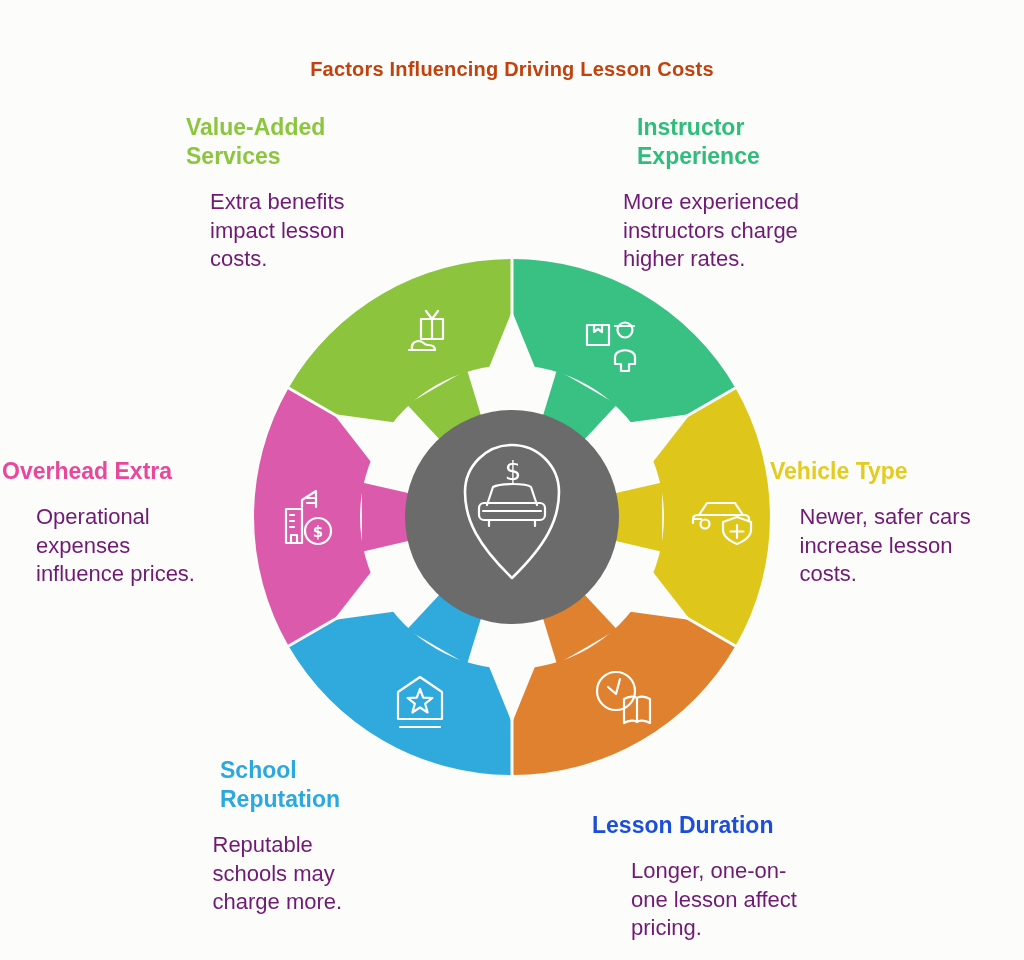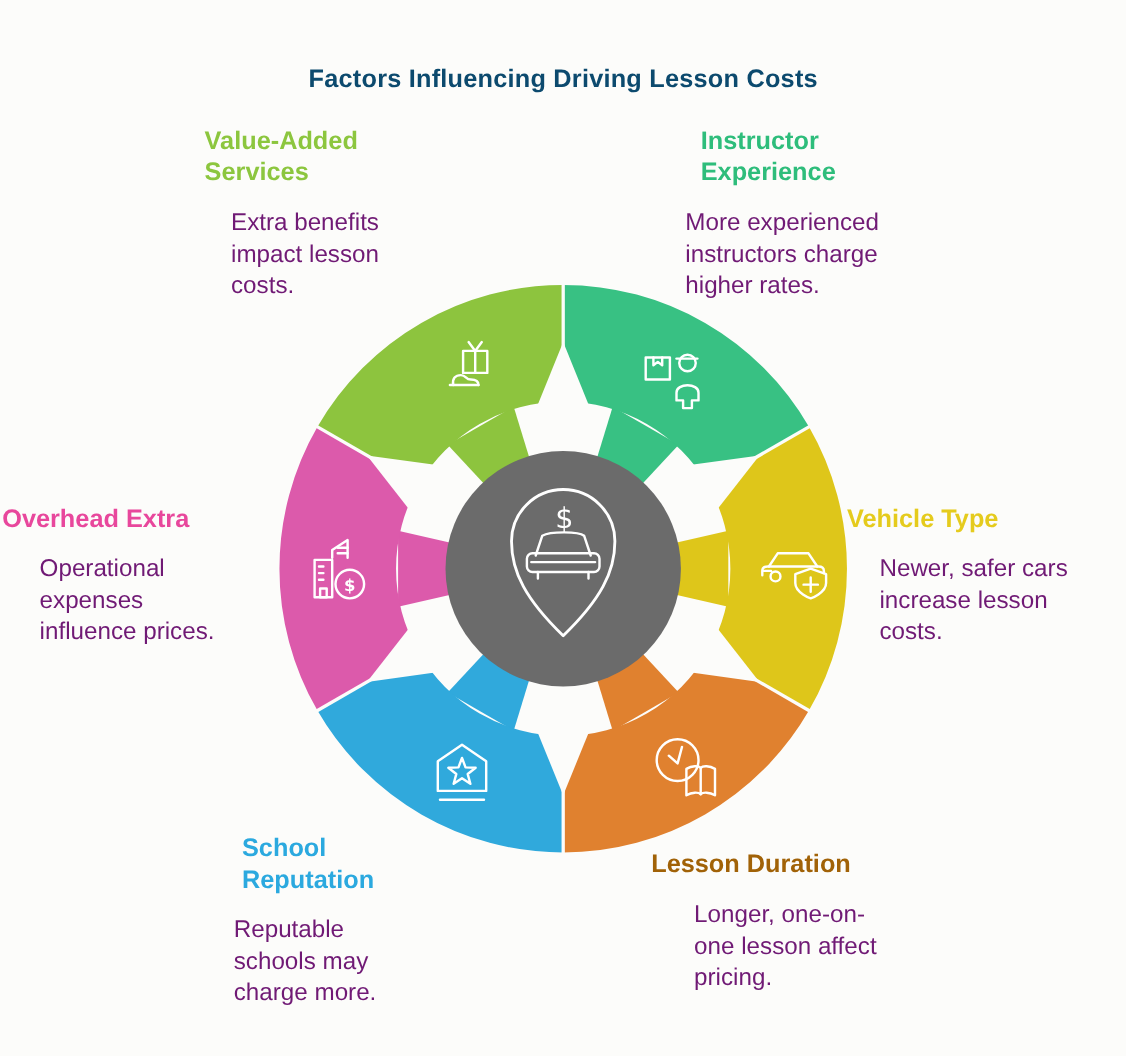--- a/index.html
+++ b/index.html
@@ -6,21 +6,21 @@
   body{
     width:1024px;height:960px;
     background:#FCFCFA;
     font-family:"Liberation Sans","DejaVu Sans",sans-serif;
     color:#414042;
     overflow:hidden;
   }
   .canvas{position:relative;width:1024px;height:960px;}
   .page-title{
     position:absolute;top:58px;left:0;width:1024px;
-    text-align:center;font-size:23px;font-weight:bold;color:#0c4a6e;
+    text-align:center;font-size:20px;font-weight:bold;color:#c2410c;
     letter-spacing:.2px;
   }
   .wheel-svg{position:absolute;left:0;top:0;}
   .factor{position:absolute;}
   .f-label{font-size:23px;font-weight:bold;line-height:29px;margin:0 auto;}
   .f-desc{font-size:22px;line-height:28.5px;color:#701a75;margin:17px auto;}
   .gap-after{margin-bottom:16px;}
   .f-value  {left:166px;top:113px;width:250px;}
   .f-value   .f-label{width:210px;}
   .f-value   .f-desc{width:162px;}
@@ -143,21 +143,21 @@
     <div class="f-label" style="color: rgb(46, 189, 123);">Instructor Experience</div>
     <div class="f-desc">More experienced instructors charge higher rates.</div>
   </div>
 
   <div class="factor f-vehicle">
     <div class="f-label gap-after" style="color: rgb(229, 203, 29);">Vehicle Type</div>
     <div class="f-desc">Newer, safer cars increase lesson costs.</div>
   </div>
 
   <div class="factor f-dur">
-    <div class="f-label gap-after" style="color: #a16207;">Lesson Duration</div>
+    <div class="f-label gap-after" style="color: #1d4ed8; margin-top: 40px;">Lesson Duration</div>
     <div class="f-desc">Longer, one-on-one lesson affect pricing.</div>
   </div>
 
   <div class="factor f-school">
     <div class="f-label" style="color: rgb(43, 169, 223);">School Reputation</div>
     <div class="f-desc">Reputable schools may charge more.</div>
   </div>
 
   <div class="factor f-over">
     <div class="f-label gap-after" style="color: rgb(232, 71, 156);">Overhead Extra</div>

